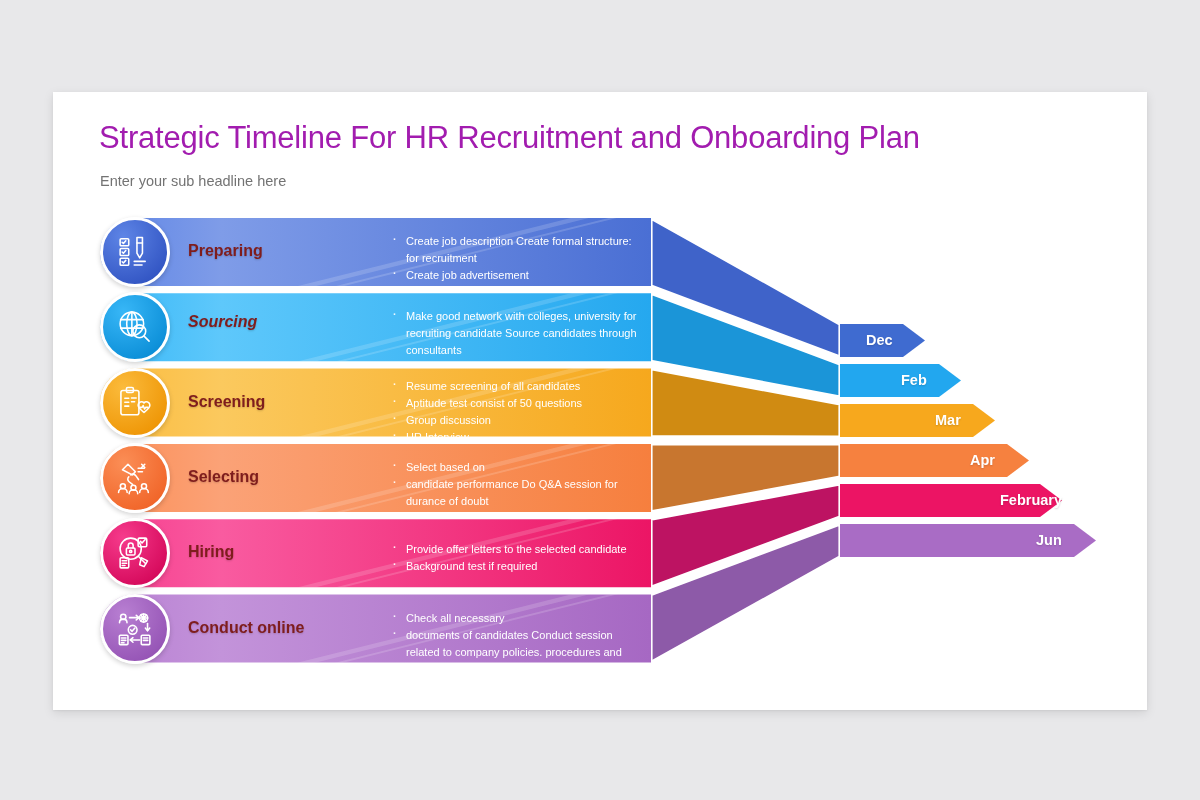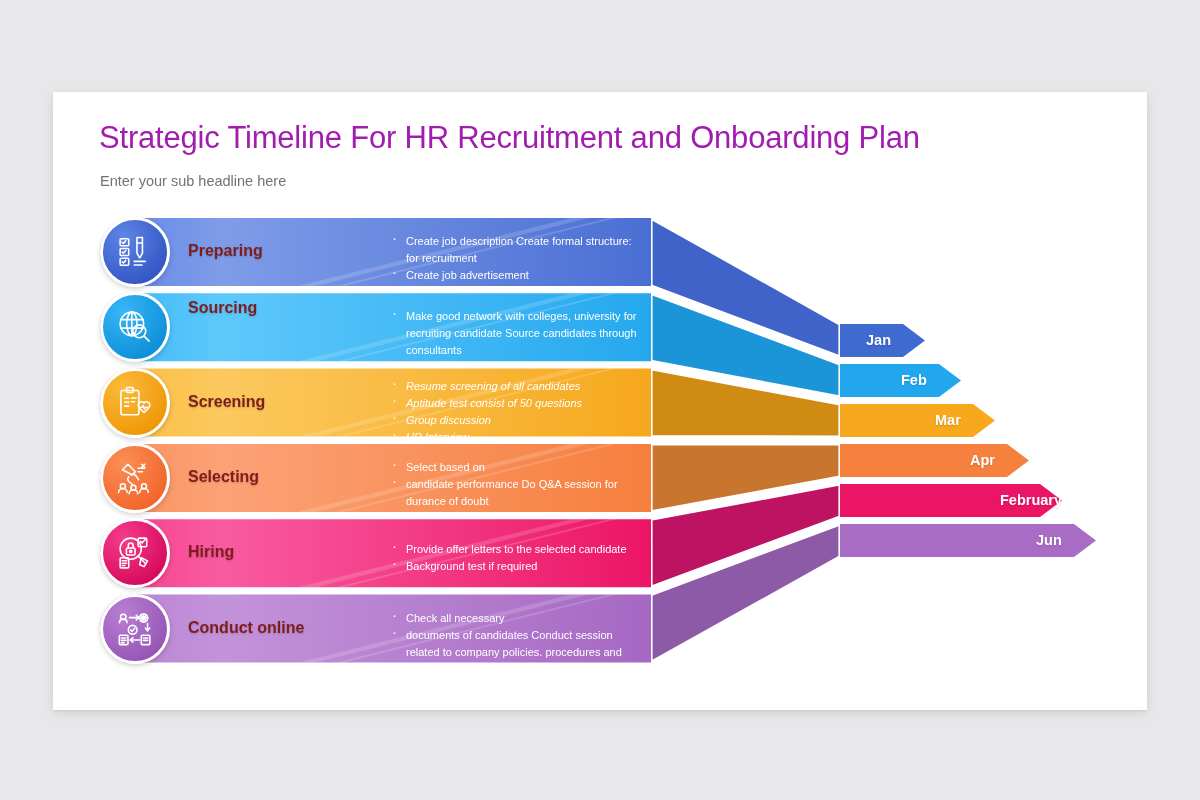--- a/index.html
+++ b/index.html
@@ -206,47 +206,47 @@
     <path d="M25.5 4.5h7v20l-3.5 6-3.5-6z"></path>
     <path d="M25.5 11.5h7"></path>
     <path d="M22 35h14M22 39.5h10"></path>
         </svg>
       </div>
       <div class="row-label" style="left: 188px; top: 242px;">Preparing</div>
       <ul class="row-bullets" style="left: 390px; top: 233px;">
         <li>Create job description Create formal structure: for recruitment</li>
         <li>Create job advertisement</li>
       </ul>
-      <div class="month-label" style="top: 331.5px; left: 866px;">Jan</div>
+      <div class="month-label" style="top: 331.5px; left: 866px;">Dec</div>
       <div class="icon-wrap" style="left: 100px; top: 292.3px; background: radial-gradient(circle at 32% 26%, rgb(56, 183, 247), rgb(12, 143, 216) 78%);">
         <svg viewBox="0 0 46 46" fill="none" stroke="#ffffff" stroke-width="2" stroke-linecap="round" stroke-linejoin="round">
     <circle cx="19" cy="19" r="15"></circle>
     <ellipse cx="19" cy="19" rx="6.6" ry="15"></ellipse>
     <path d="M4.6 13.6h28.8M4.6 24.4h28.8M19 4v30"></path>
     <circle cx="28.5" cy="28.5" r="8.2"></circle>
     <path d="M34.6 34.6l6.4 6.4"></path>
         </svg>
       </div>
-      <div class="row-label" style="left: 188px; top: 299px;">Sourcing</div>
+      <div class="row-label" style="left: 188px; top: 313px; font-style: italic;">Sourcing</div>
       <ul class="row-bullets" style="left: 390px; top: 308.3px;">
         <li>Make good network with colleges, university for recruiting candidate Source candidates through consultants</li>
       </ul>
       <div class="month-label" style="top: 371.5px; left: 901px;">Feb</div>
       <div class="icon-wrap" style="left: 100px; top: 367.6px; background: radial-gradient(circle at 32% 26%, rgb(251, 187, 60), rgb(239, 151, 7) 78%);">
         <svg viewBox="0 0 46 46" fill="none" stroke="#ffffff" stroke-width="2" stroke-linecap="round" stroke-linejoin="round">
     <rect x="5" y="7" width="23" height="31" rx="2.6"></rect>
     <rect x="12" y="3.2" width="9" height="6.4" rx="1.8"></rect>
     <path d="M10 17h5M10 22h5M10 27h5"></path>
     <path d="M18.5 16.5h6M18.5 21.5h4"></path>
     <path d="M34.5 22.8c2.6-2.8 7.5-1 7.5 2.8 0 4-5 7.4-7.5 9.4-2.5-2-7.5-5.4-7.5-9.4 0-3.8 4.9-5.6 7.5-2.8z"></path>
     <path d="M29.5 28.6h2.6l1.3-2.4 1.8 4.4 1.4-2h2.6"></path>
         </svg>
       </div>
       <div class="row-label" style="left: 188px; top: 392.6px;">Screening</div>
-      <ul class="row-bullets" style="left: 390px; top: 377.6px; font-style: italic;">
+      <ul class="row-bullets" style="left: 390px; top: 377.6px;">
         <li>Resume screening of all candidates</li>
         <li>Aptitude test consist of 50 questions</li>
         <li>Group discussion</li>
         <li>HR Interview</li>
       </ul>
       <div class="month-label" style="top: 411.5px; left: 935px;">Mar</div>
       <div class="icon-wrap" style="left: 100px; top: 442.9px; background: radial-gradient(circle at 32% 26%, rgb(251, 142, 86), rgb(241, 102, 42) 78%);">
         <svg viewBox="0 0 46 46" fill="none" stroke="#ffffff" stroke-width="2" stroke-linecap="round" stroke-linejoin="round">
     <path d="M7 12.5l7-7 9.5 9.5-4 4z"></path>
     <path d="M17.5 19c2.5-1.4 5.5-.6 7 1.6l3 4.4M15 21.6c-1.8 1.8-1.6 4.6.4 6.2l4.4 3.4"></path>

